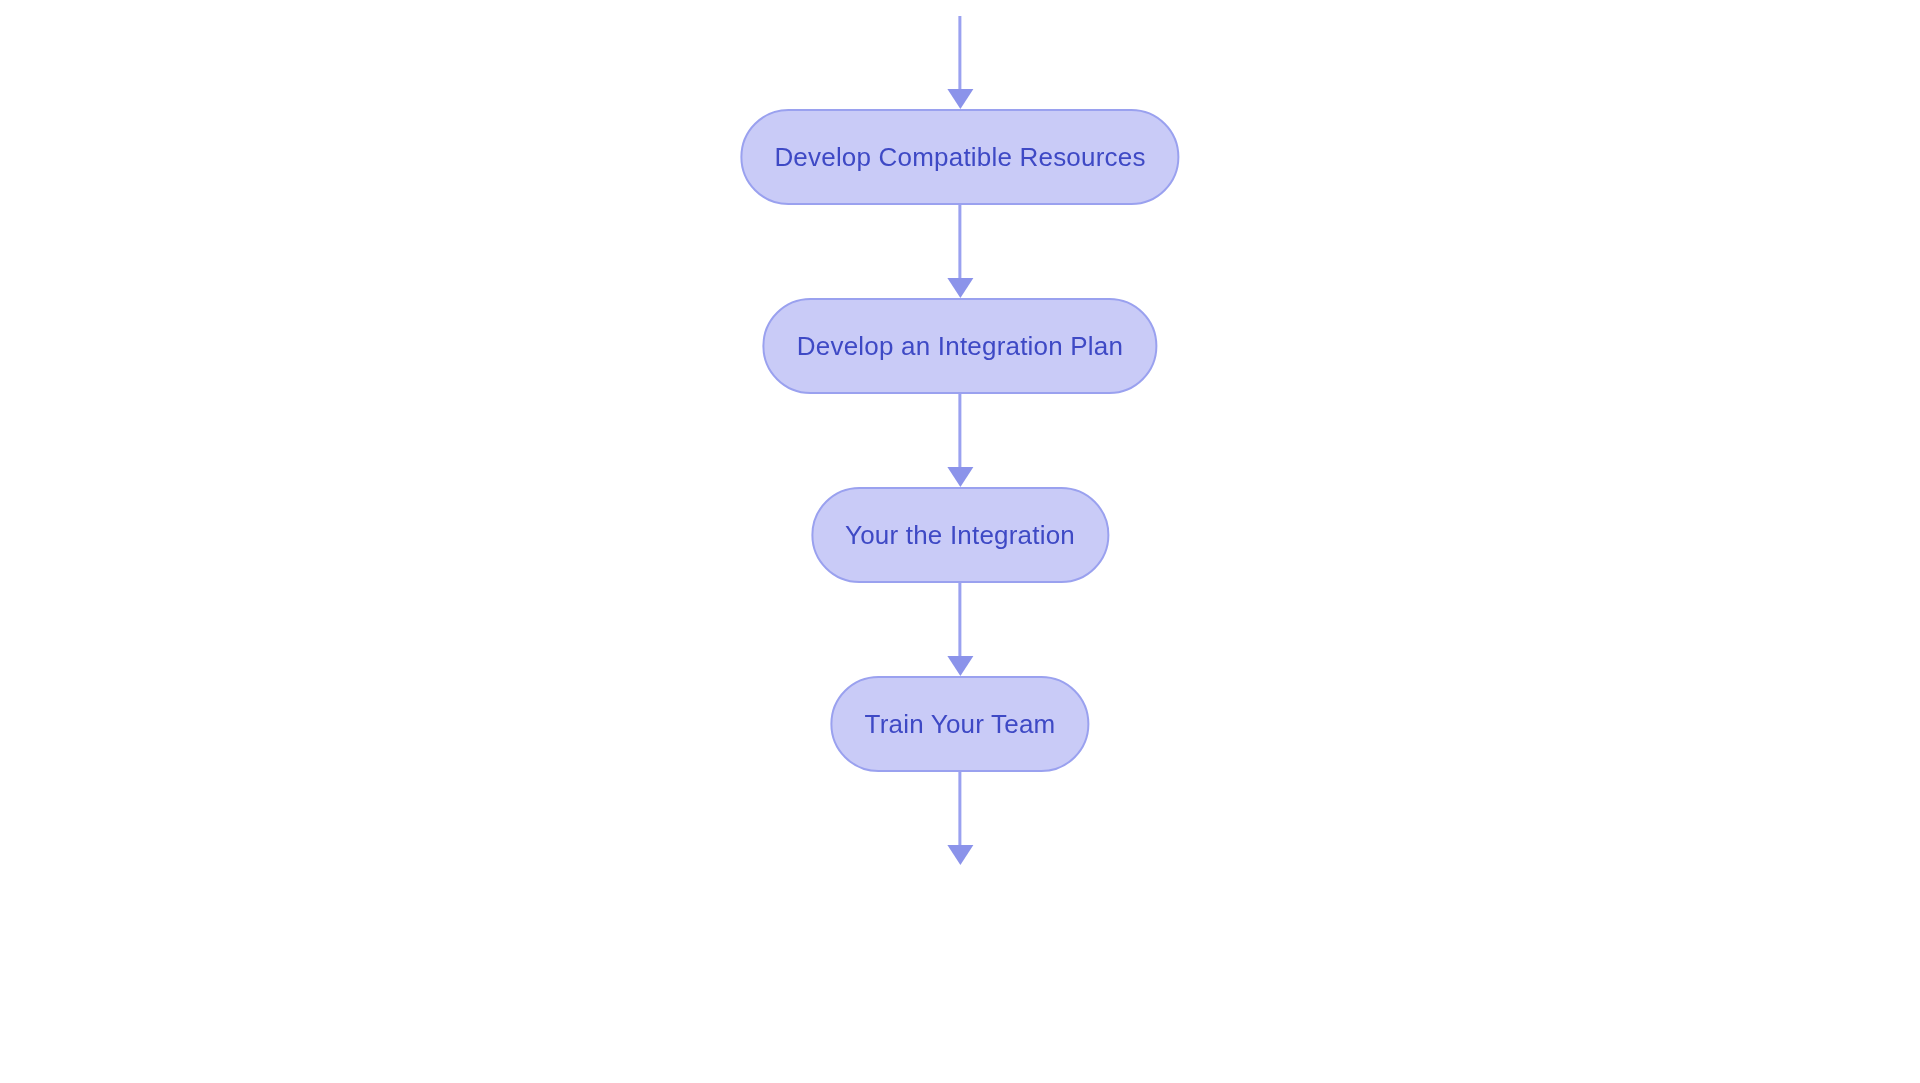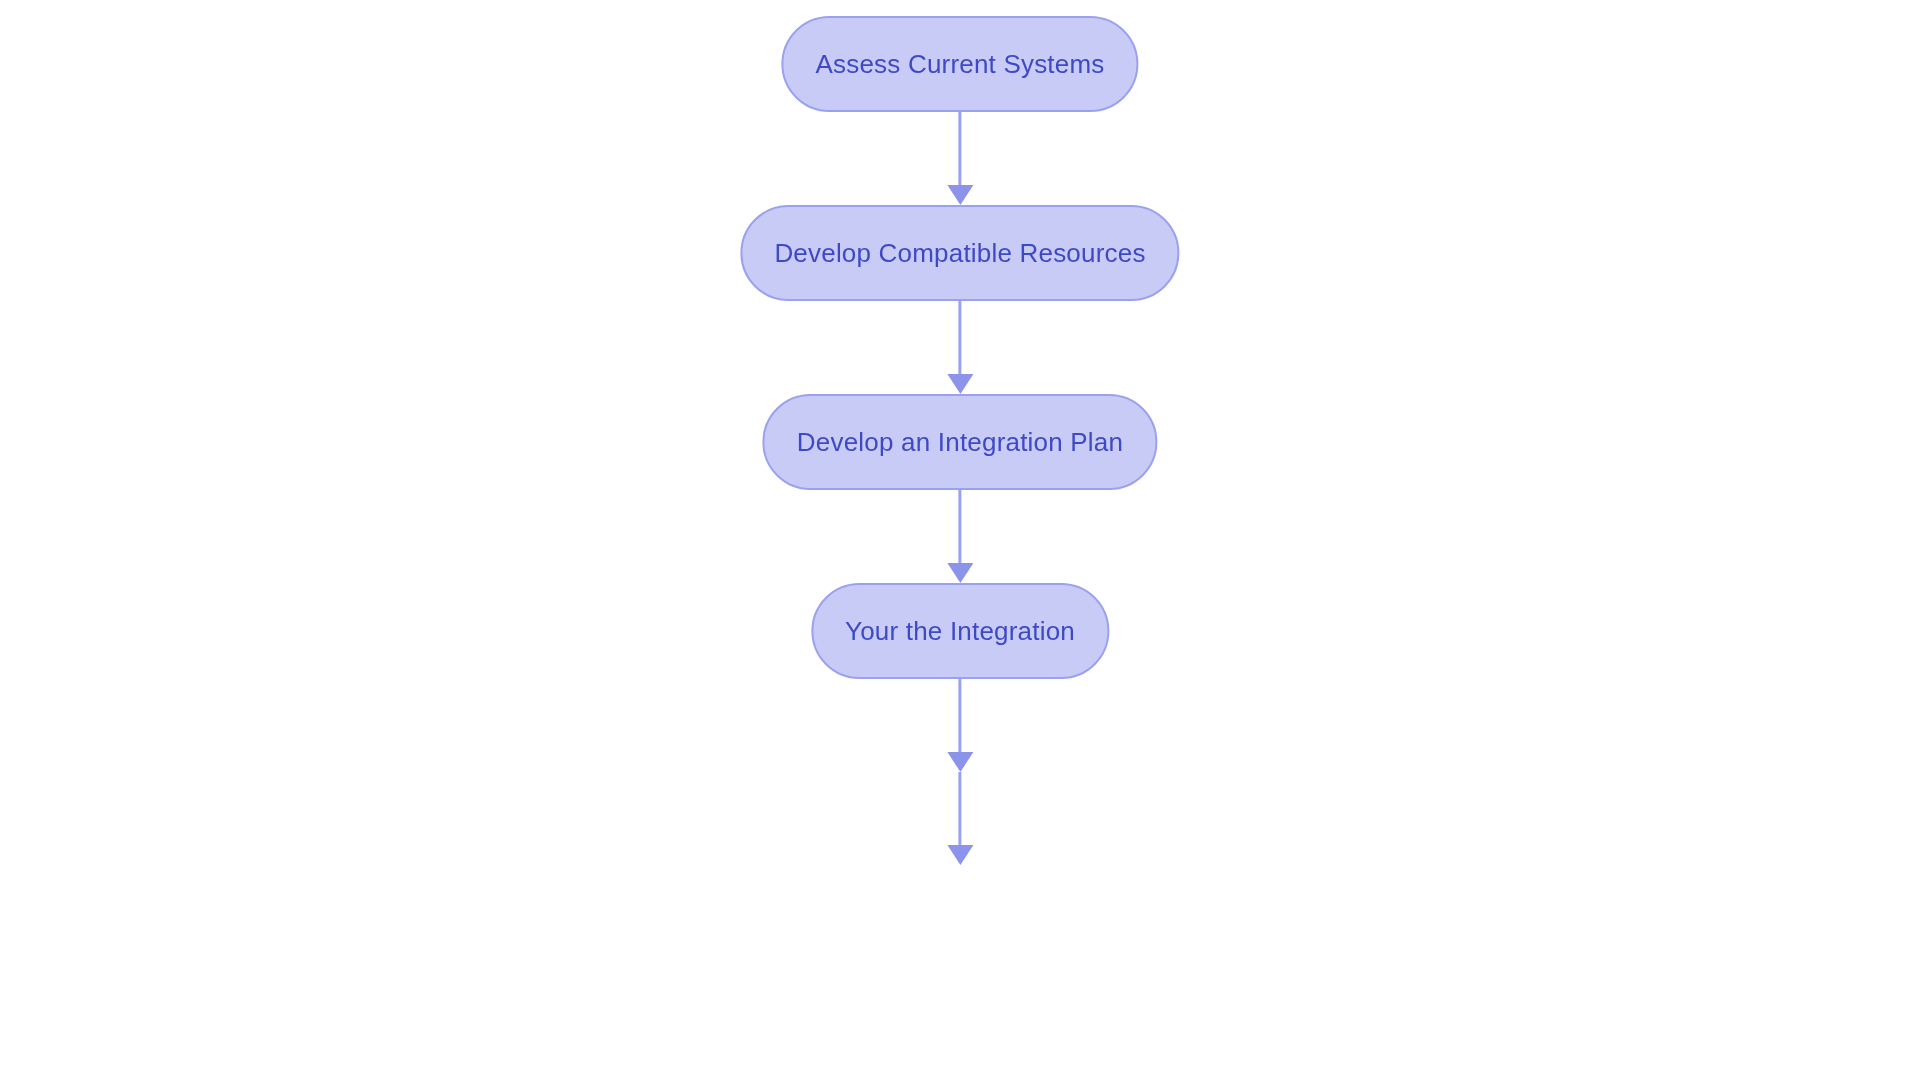--- a/index.html
+++ b/index.html
@@ -63,23 +63,20 @@
     border-left: 13px solid transparent;
     border-right: 13px solid transparent;
     border-top: 20px solid var(--arrow-head);
   }
 </style>
 </head>
 <body>
 
 <div class="canvas">
   <div class="flow">
-  <div class="node">
-    <span class="node-label">Assess Current Systems</span>
-  </div>
 
   <div class="arrow">
     <div class="arrow-line"></div>
     <div class="arrow-head"></div>
   </div>
 
   <div class="node">
     <span class="node-label">Develop Compatible Resources</span>
   </div>
 
@@ -99,20 +96,23 @@
 
   <div class="node">
     <span class="node-label">Your the Integration</span>
   </div>
 
   <div class="arrow">
     <div class="arrow-line"></div>
     <div class="arrow-head"></div>
   </div>
 
+  <div class="node">
+    <span class="node-label">Train Your Team</span>
+  </div>
 
   <div class="arrow">
     <div class="arrow-line"></div>
     <div class="arrow-head"></div>
   </div>
 
 </div>
 </div>
 
 </body></html>

